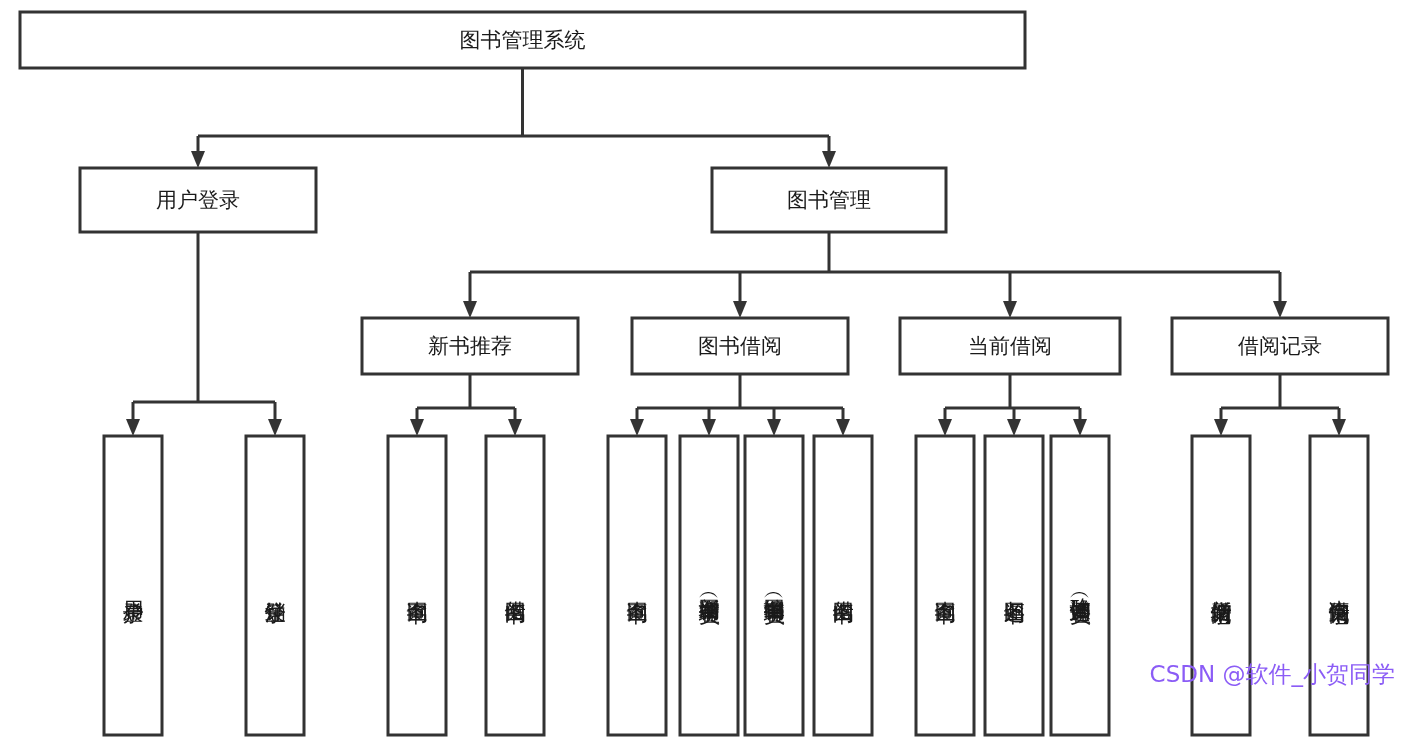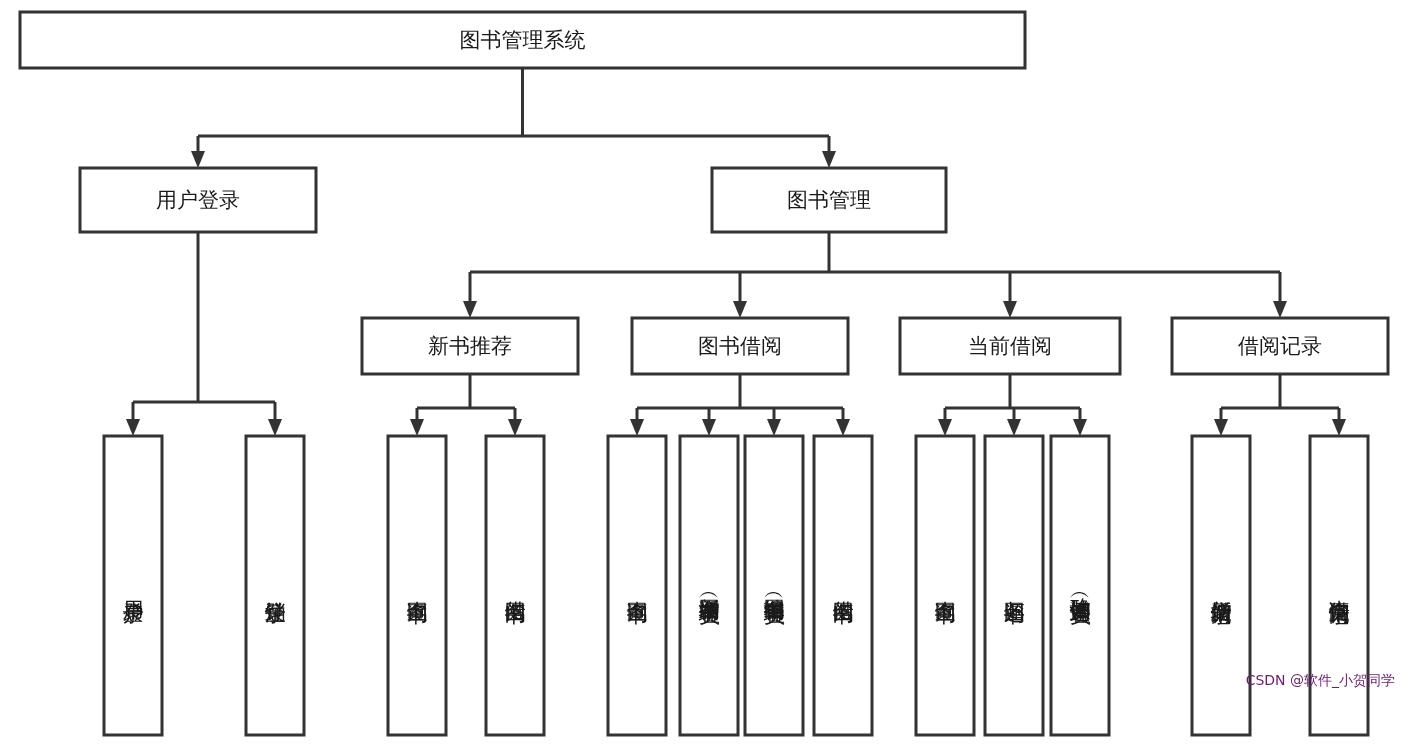--- a/index.html
+++ b/index.html
@@ -62,22 +62,22 @@
     color: #1a1a1a;
     letter-spacing: 1px;
     white-space: nowrap;
     text-align: center;
   }
   .watermark {
     position: absolute;
     right: 10px;
     bottom: 6px;
     font-family: "DejaVu Sans", "Liberation Sans", sans-serif;
-    font-size: 14px;
-    color: #701a75;
+    font-size: 23px;
+    color: #8b5cf6;
     white-space: nowrap;
     user-select: none;
     margin-top: 20px;
   }
 </style>
 </head>
 <body>
 
 <div id="diagram-root">
 

